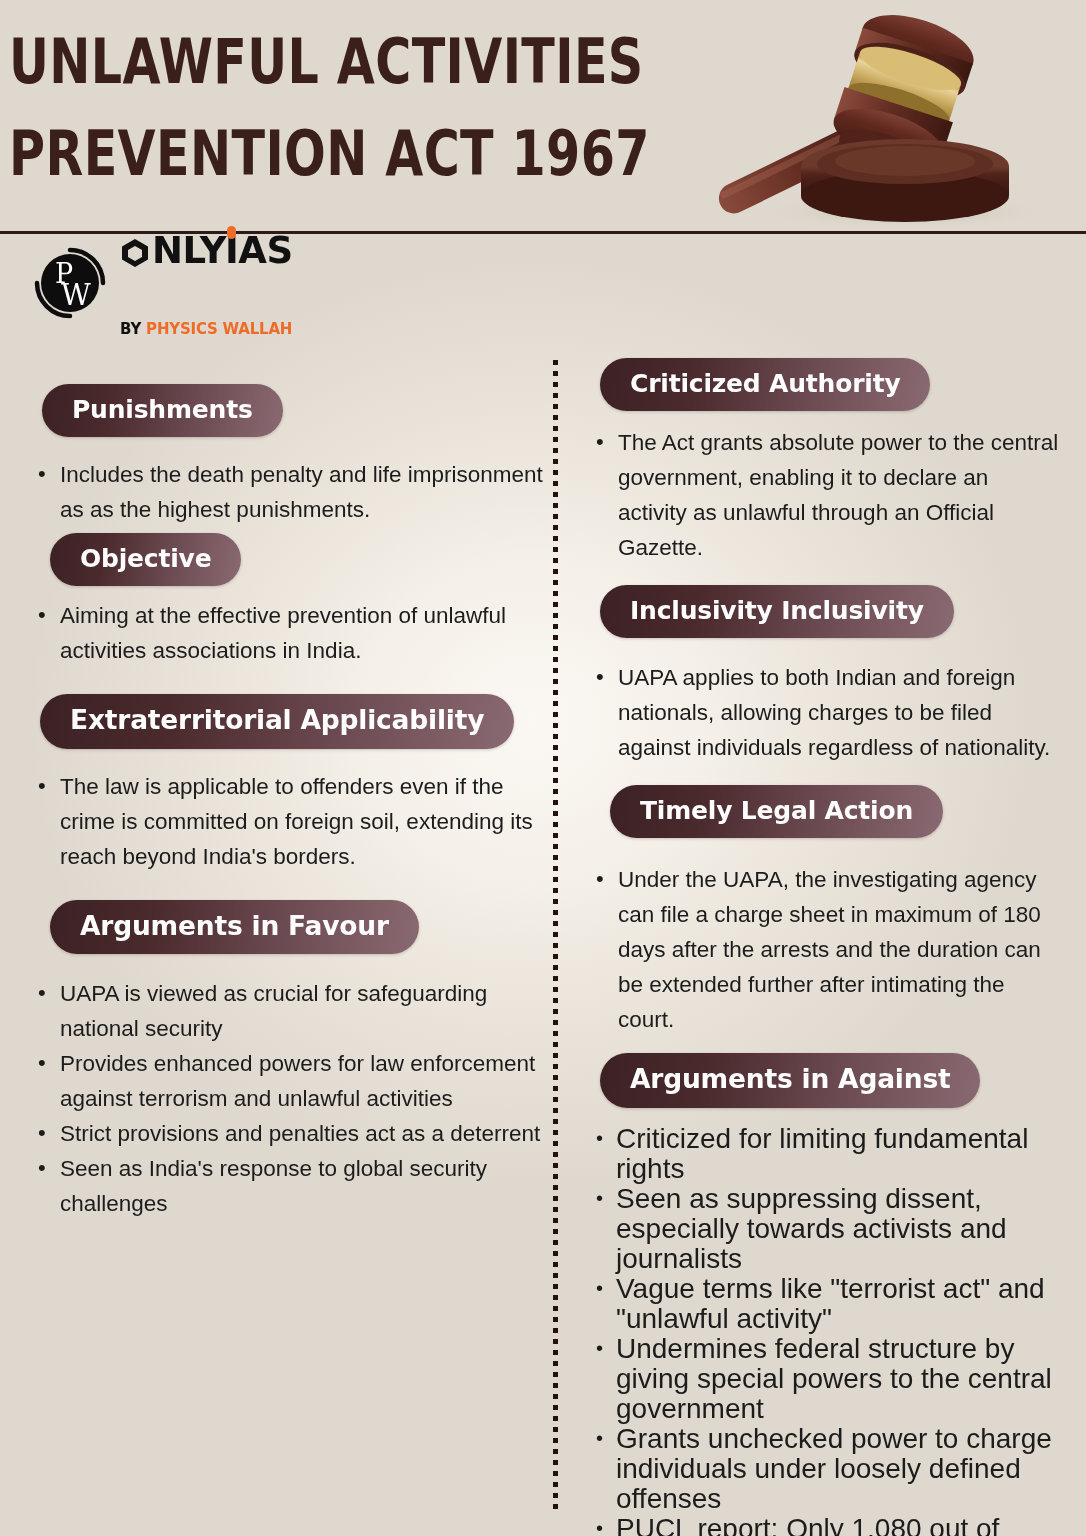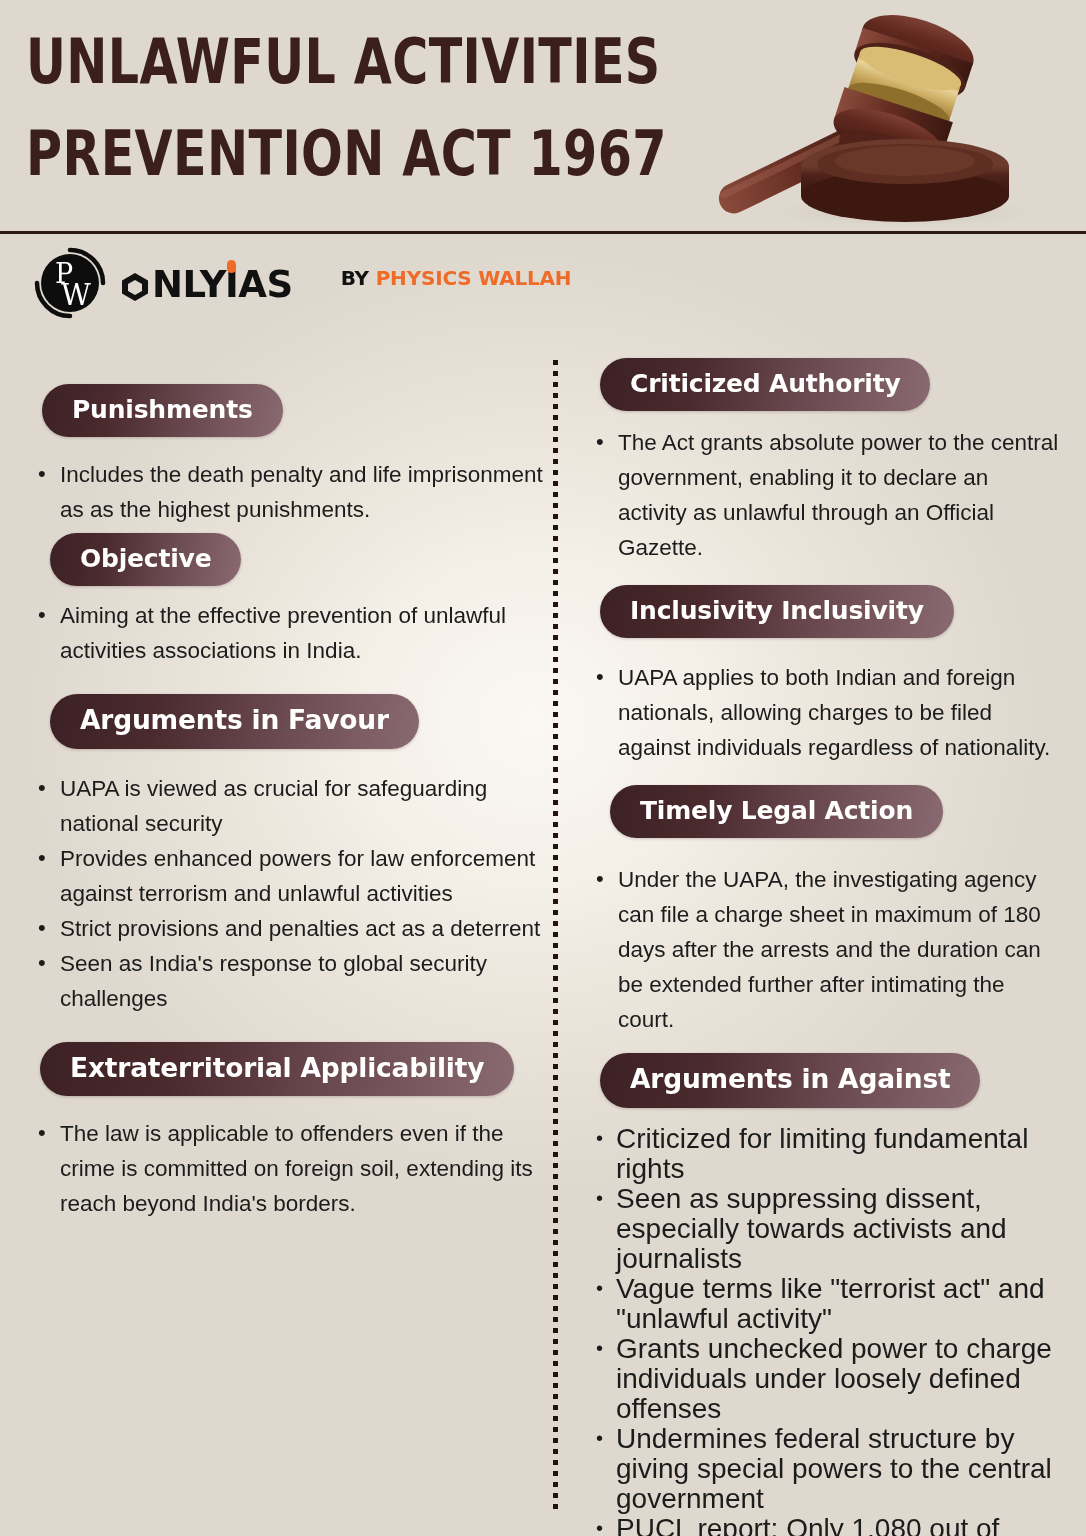--- a/index.html
+++ b/index.html
@@ -29,21 +29,21 @@
     left: 0; top: 0;
     width: 1086px;
     height: 234px;
     background: #ded8ce;
     border-bottom: 3px solid #2e1a16;
     box-sizing: border-box;
     overflow: hidden;
   }
   #title-block {
     position: absolute;
-    left: 26px;
+    left: 9px;
     top: 16px;
     width: 660px;
   }
   .title-line {
     color: #3a1f1a;
     font-family: "DejaVu Sans", sans-serif;
     font-weight: bold;
     font-size: 63px;
     line-height: 92px;
     letter-spacing: 0.5px;
@@ -67,20 +67,21 @@
     left: 34px;
     top: 248px;
     height: 70px;
     display: flex;
     align-items: center;
     gap: 14px;
   }
   #pw-mark { width: 72px; height: 72px; flex: none; }
   #brand {
     display: flex;
+    flex-direction: column;
     justify-content: center;
     line-height: 1;
     gap: 48px;
   }
   #brand-main {
     font-family: "DejaVu Sans", sans-serif;
     font-weight: bold;
     font-size: 37px;
     color: #111111;
     letter-spacing: -0.5px;
@@ -102,21 +103,21 @@
     border-radius: 5px;
     position: relative;
     top: -30px;
     left: 1px;
     margin-right: -10px;
   }
   #brand-sub {
     margin-top: 5px;
     font-family: "DejaVu Sans", sans-serif;
     font-weight: bold;
-    font-size: 20px;
+    font-size: 15px;
     letter-spacing: -0.2px;
     white-space: nowrap;
   }
   #brand-sub .by { color: #111111; }
   #brand-sub .pw { color: #ef6b28; }
 
   
   #dotted-divider {
     position: absolute;
     left: 553px;
@@ -296,35 +297,35 @@
     </div>
 
     <div class="section">
       <div class="pill" style="margin-left:16px;">Objective</div>
       <ul class="bullets">
         <li>Aiming at the effective prevention of unlawful activities associations in India.</li>
       </ul>
     </div>
 
     <div class="section pad-top-md">
+      <div class="pill big" style="margin-left:6px;">Extraterritorial Applicability</div>
+      <ul class="bullets indent-2" style="margin-top:20px;">
+        <li>The law is applicable to offenders even if the crime is committed on foreign soil, extending its reach beyond India's borders.</li>
+      </ul>
+    </div>
+
+    <div class="section pad-top-md">
       <div class="pill big" style="margin-left:16px;">Arguments in Favour</div>
       <ul class="bullets indent-2" style="margin-top:22px;">
         <li>UAPA is viewed as crucial for safeguarding national security</li>
         <li>Provides enhanced powers for law enforcement against terrorism and unlawful activities</li>
         <li>Strict provisions and penalties act as a deterrent</li>
         <li>Seen as India's response to global security challenges</li>
       </ul>
     </div>
-
-    <div class="section pad-top-md">
-      <div class="pill big" style="margin-left:6px;">Extraterritorial Applicability</div>
-      <ul class="bullets indent-2" style="margin-top:20px;">
-        <li>The law is applicable to offenders even if the crime is committed on foreign soil, extending its reach beyond India's borders.</li>
-      </ul>
-    </div>
   </div>
 
   <div class="column" id="col-right">
 
     <div class="section">
       <div class="pill" style="margin-left:8px;">Criticized Authority</div>
       <ul class="bullets" style="margin-top:14px;">
         <li>The Act grants absolute power to the central government, enabling it to declare an activity as unlawful through an Official Gazette.</li>
       </ul>
     </div>
@@ -342,20 +343,20 @@
         <li>Under the UAPA, the investigating agency can file a charge sheet in maximum of 180 days after the arrests and the duration can be extended further after intimating the court.</li>
       </ul>
     </div>
 
     <div class="section" style="margin-top:16px;">
       <div class="pill big" style="margin-left:8px;">Arguments in Against</div>
       <ul class="bullets compact indent-1" style="margin-top:16px;">
         <li>Criticized for limiting fundamental rights</li>
         <li>Seen as suppressing dissent, especially towards activists and journalists</li>
         <li>Vague terms like "terrorist act" and "unlawful activity"</li>
+        <li>Undermines federal structure by giving special powers to the central government</li>
         <li>Grants unchecked power to charge individuals under loosely defined offenses</li>
-        <li>Undermines federal structure by giving special powers to the central government</li>
         <li>PUCL report: Only 1,080 out of 4,690 detained under UAPA (2018-2020) received bail</li>
       </ul>
     </div>
   </div>
 
 </div>
 
 </body></html>

